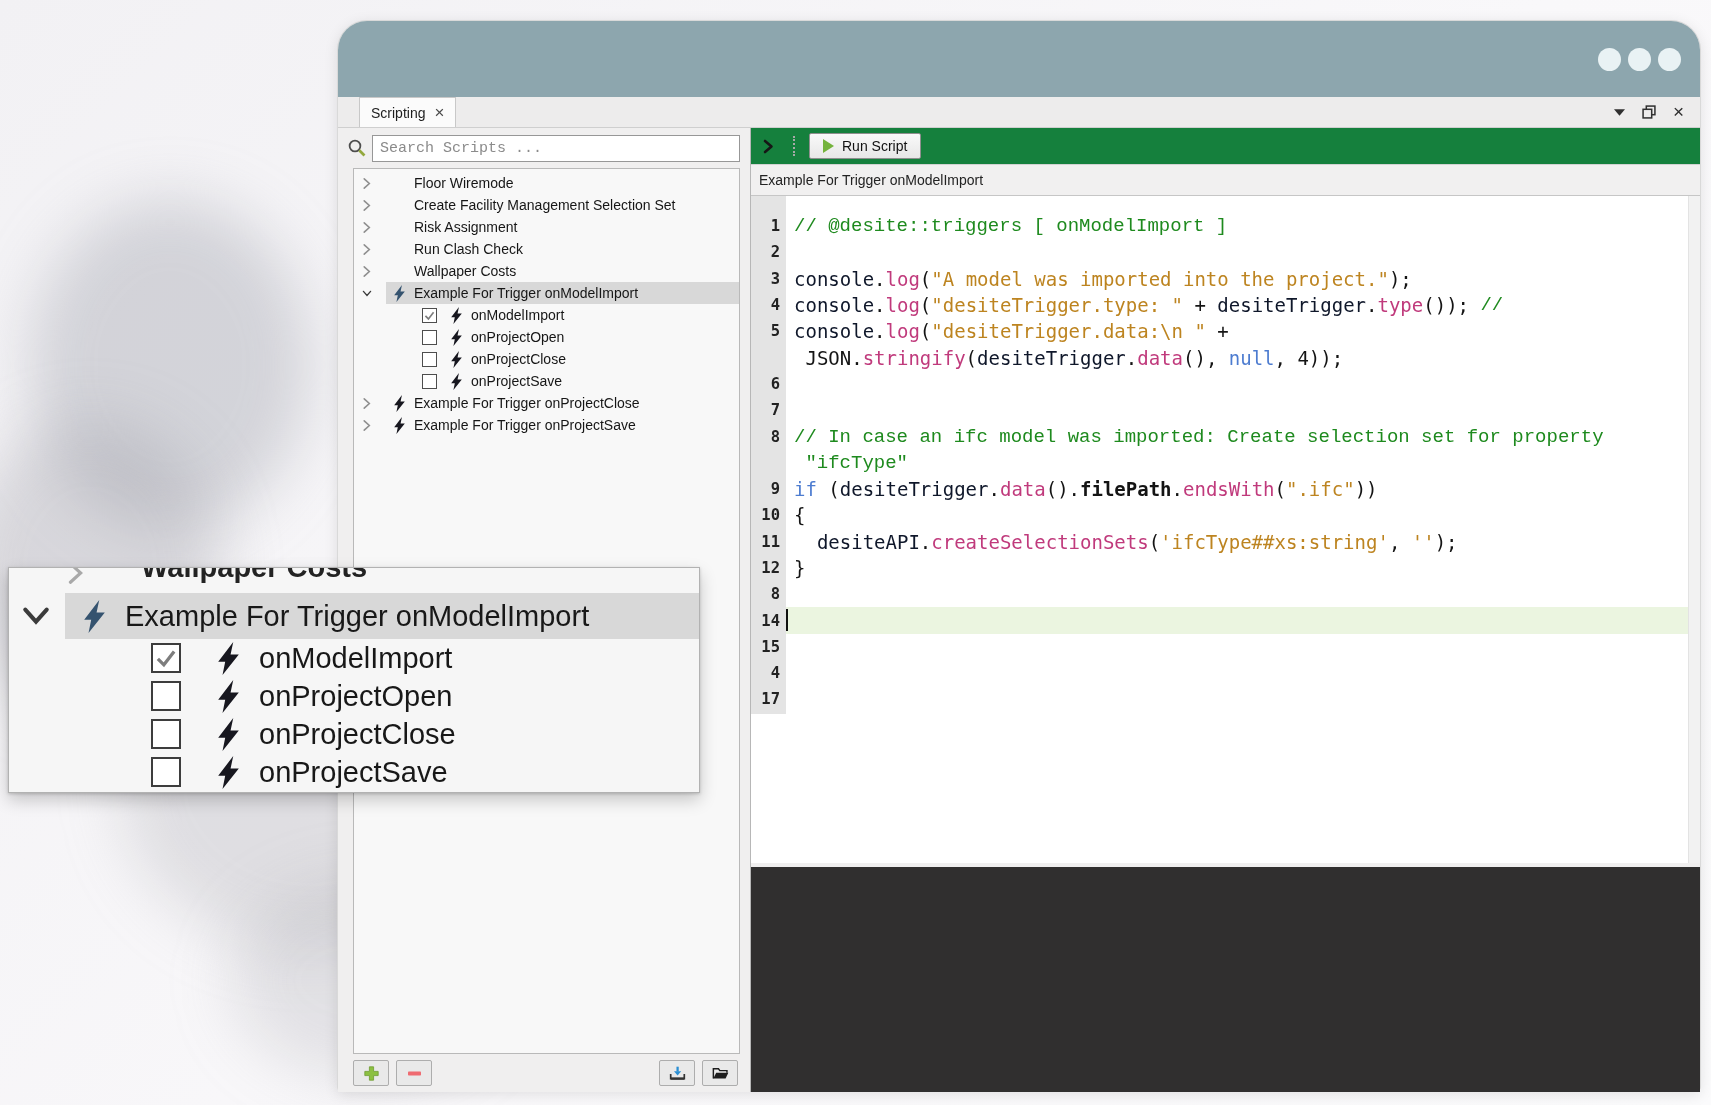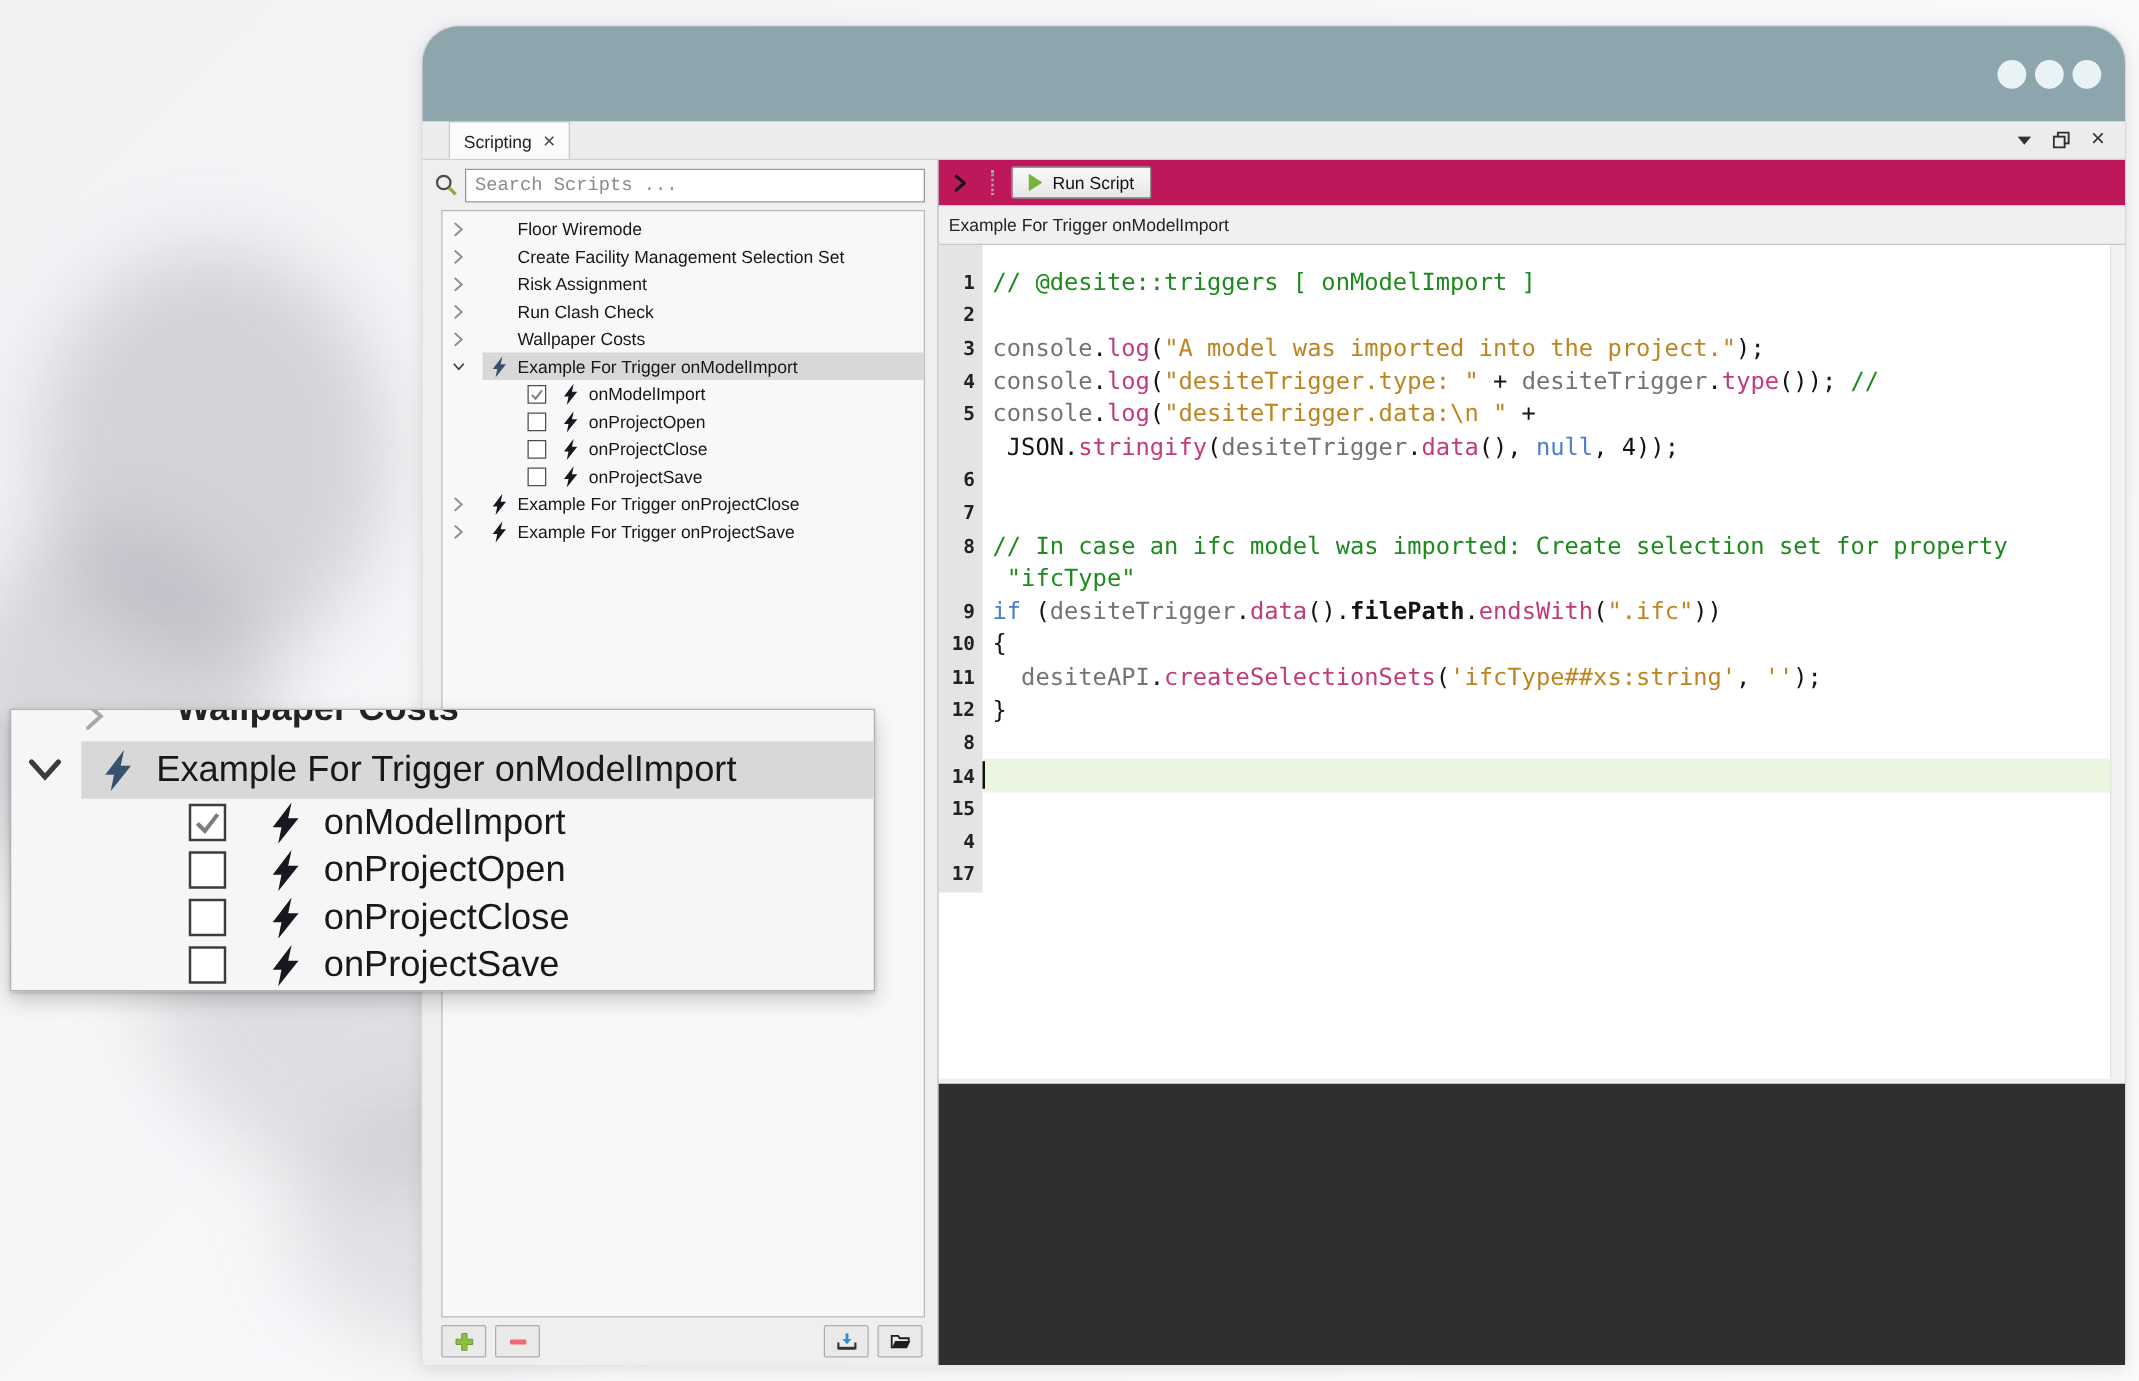--- a/index.html
+++ b/index.html
@@ -62,21 +62,21 @@
   .lbl { white-space:nowrap; }
 
   .panel-toolbar { height:38px; display:flex; align-items:center; padding:0 12px 0 15px; gap:7px; }
   .tbtn { width:36px; height:26px; background:#e9e9e9; border:1px solid #adadad; border-radius:2px;
           display:flex; align-items:center; justify-content:center; padding:0; cursor:default; }
   .tbtn svg { width:17px; height:17px; }
   .tb-spacer { flex:1; }
 
   
   .right-panel { flex:1; display:flex; flex-direction:column; border-left:1px solid #b7b7b7; background:#f0efef; }
-  .editor-toolbar { height:37px; background:#be185d; border-bottom:1px solid #d2d2d2;
+  .editor-toolbar { height:37px; background:#15803d; border-bottom:1px solid #d2d2d2;
                     display:flex; align-items:center; padding-left:12px; }
   .collapse-btn { width:20px; display:flex; align-items:center; }
   .collapse-btn svg { width:11px; height:15px; }
   .vsep { width:4px; height:20px; border-left:2px dotted #a8a8a8; margin:0 12px 0 10px; }
   .run-btn { height:26px; display:flex; align-items:center; gap:8px; padding:0 13px;
              background:linear-gradient(#f9f9f9,#e7e7e7); border:1px solid #8f8f8f; border-radius:2px;
              font-family:"Liberation Sans",sans-serif; font-size:14px; color:#111; cursor:default; }
   .play-tri { width:0; height:0; border-left:11px solid #74b33c;
               border-top:7px solid transparent; border-bottom:7px solid transparent; }
   .doc-title { height:31px; background:#f1f0f0; border-bottom:1px solid #c6c6c6;
@@ -86,22 +86,22 @@
   .gutter-backdrop { position:absolute; left:0; top:0; width:35px; height:518px; background:#e4e4e4; }
   #code-rows { position:absolute; left:0; top:17px; right:0; }
   .code-row { display:flex; height:26.3px; align-items:center;
               font-family:"DejaVu Sans Mono", monospace; font-size:19px; }
   .gnum { width:35px; flex:none; text-align:right; padding-right:6px; font-size:15.5px;
           font-weight:bold; color:#222; }
   .ctext { flex:1; height:100%; display:flex; align-items:center; white-space:pre;
            padding-left:8px; position:relative; }
   .code-row.hl .ctext { background:#ebf5e0; }
   .caret { position:absolute; left:0px; top:2px; width:2px; height:22px; background:#111; }
-  .tok-comment { color:#1e8a1e; }
-  .tok-ident   { color:#737373; }
+  .tok-comment { color:#1e8a1e;font-family:Liberation Mono, monospace; }
+  .tok-ident   { color:#0f172a; }
   .tok-method  { color:#c03a7c; }
   .tok-str     { color:#bd8420; }
   .tok-kw      { color:#4d7cd0; }
   .tok-plain   { color:#141414; }
   .tok-prop    { color:#141414; font-weight:bold; }
   .editor-scrollbar { position:absolute; right:0; top:0; bottom:0; width:12px;
                       background:#f2f2f2; border-left:1px solid #e3e3e3; }
   .console-gap { height:4px; background:#f0efef; }
   .console { flex:1; background:#302f2f; }
 

